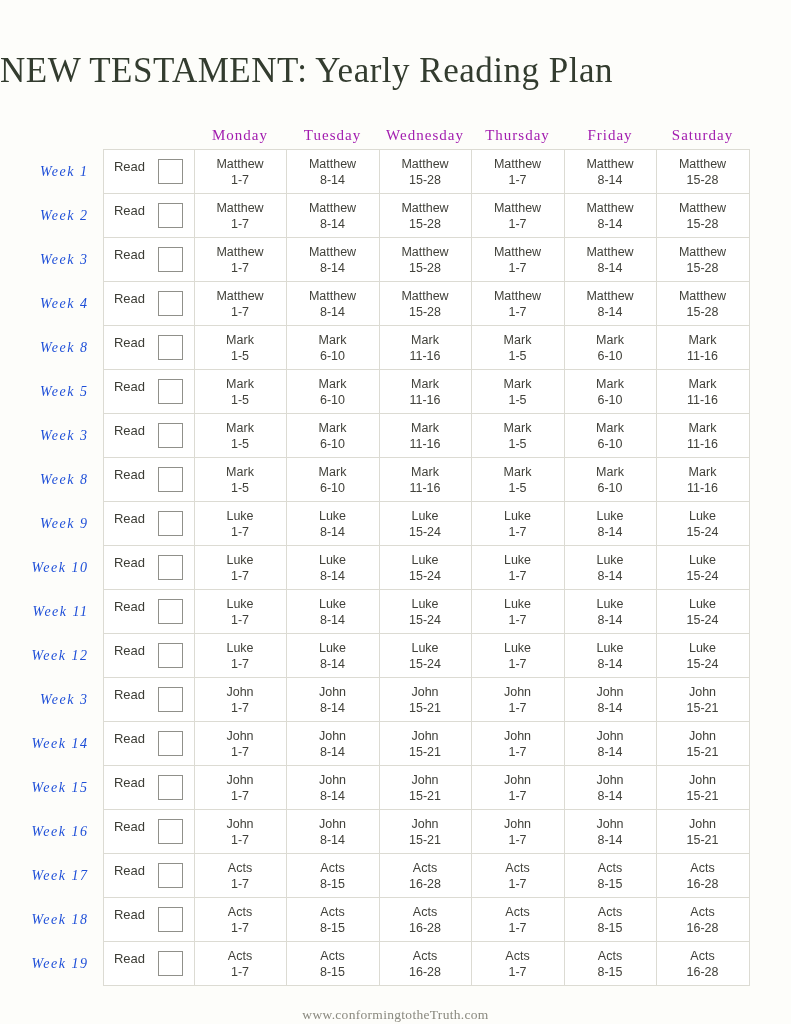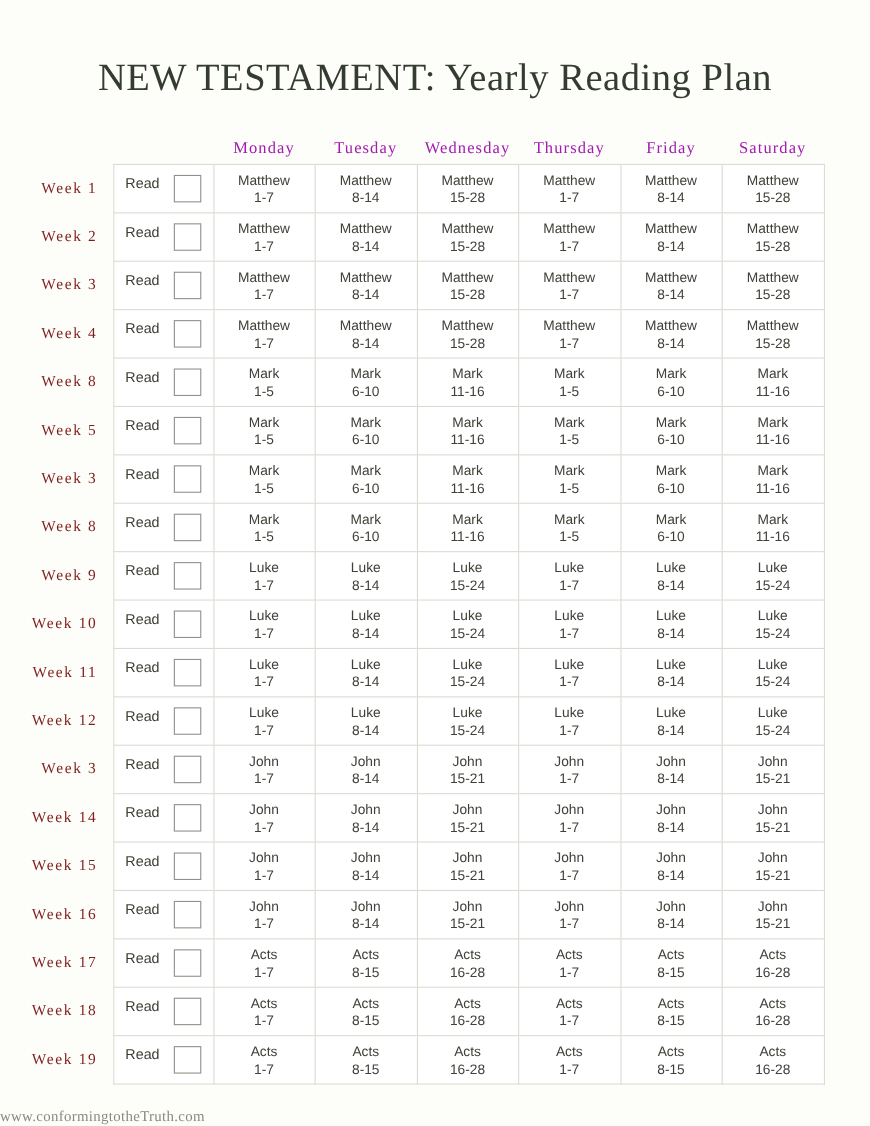--- a/index.html
+++ b/index.html
@@ -8,21 +8,20 @@
   }
   body {
     width: 791px;
     height: 1024px;
     background: #fdfdfa;
     font-family: "Liberation Sans", sans-serif;
     overflow: hidden;
   }
   .title {
     margin: 49px 0 0 0;
-    text-align: center;
     font-family: "Liberation Serif", serif;
     font-weight: 400;
     font-size: 35px;
     line-height: 44px;
     color: #333c2f;
     letter-spacing: 0.5px;
   }
   table.plan-table {
     border-collapse: collapse;
     table-layout: fixed;
@@ -37,25 +36,26 @@
     letter-spacing: 1px;
     height: 24px;
     vertical-align: bottom;
     padding: 0 0 5px 0;
   }
   th.spacer { border: none; }
   td { height: 41px; }
   td.week {
     font-family: "Liberation Serif", serif;
     font-size: 14px;
-    color: #7f1d1d;
+    color: #1d4ed8;
     letter-spacing: 1.5px;
     text-align: right;
     padding-right: 14px;
     white-space: nowrap;
+    font-style: italic;
   }
   td.read-cell, td.cell {
     border: 1px solid #dcdbd3;
     background: #ffffff;
     text-align: center;
     vertical-align: middle;
   }
   .read-wrap {
     display: flex;
     align-items: flex-start;
@@ -74,21 +74,21 @@
     background: #ffffff;
     box-sizing: border-box;
   }
   td.cell {
     font-size: 12.5px;
     line-height: 16px;
     color: #41413a;
   }
   .footer {
     margin-top: 21px;
-    text-align: left;
+    text-align: center;
     font-family: "Liberation Serif", serif;
     font-size: 13.5px;
     color: #8a897f;
     letter-spacing: 0.3px;
   }
 </style>
 </head>
 <body>
 
 <h1 class="title">NEW TESTAMENT: Yearly Reading Plan</h1>

